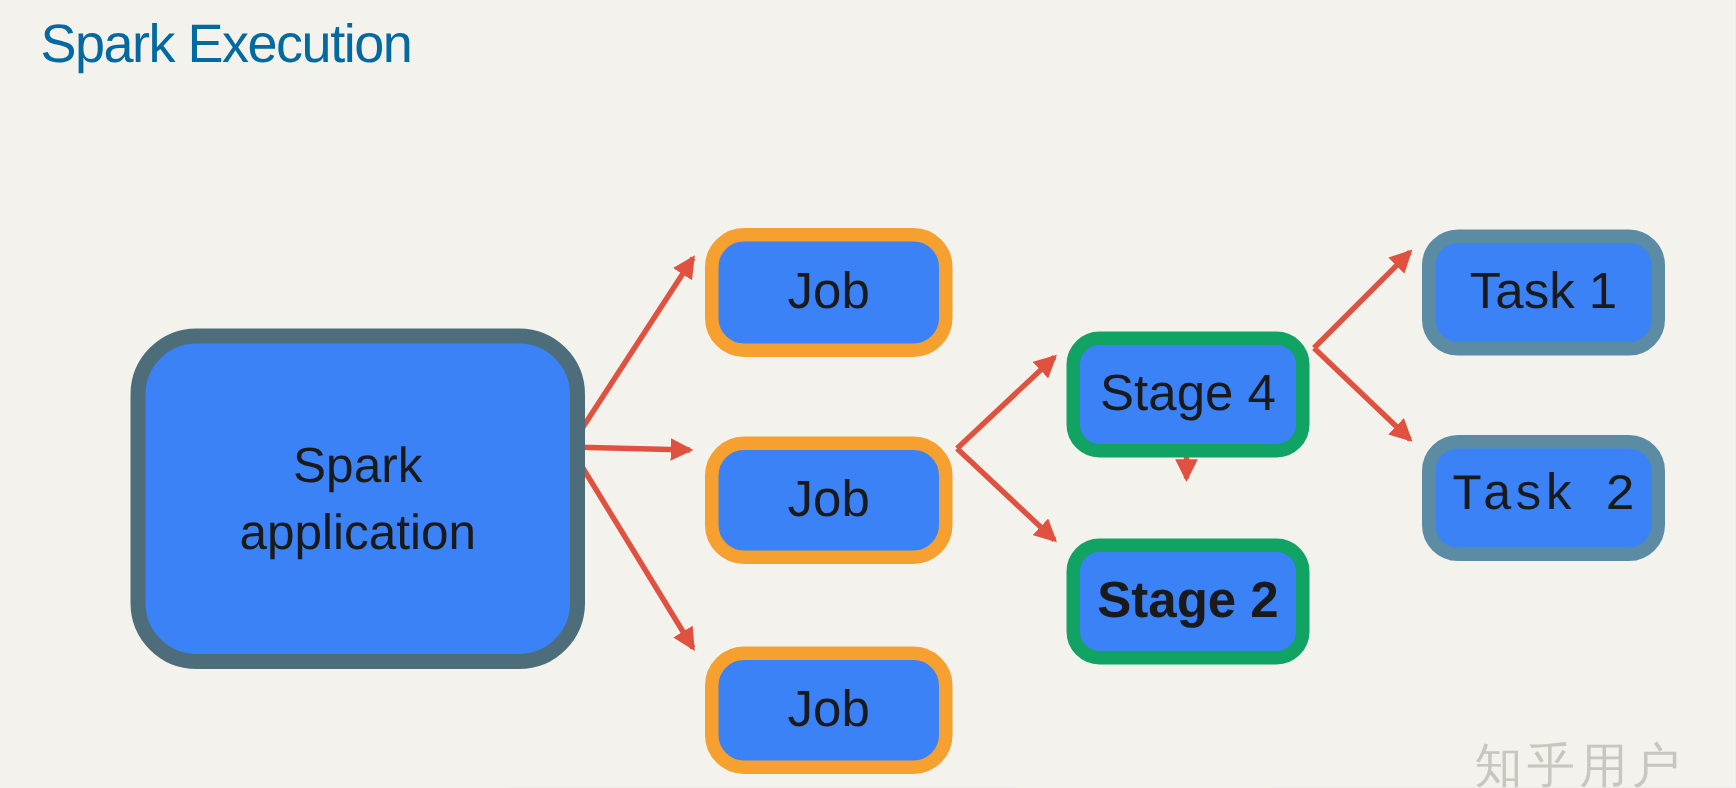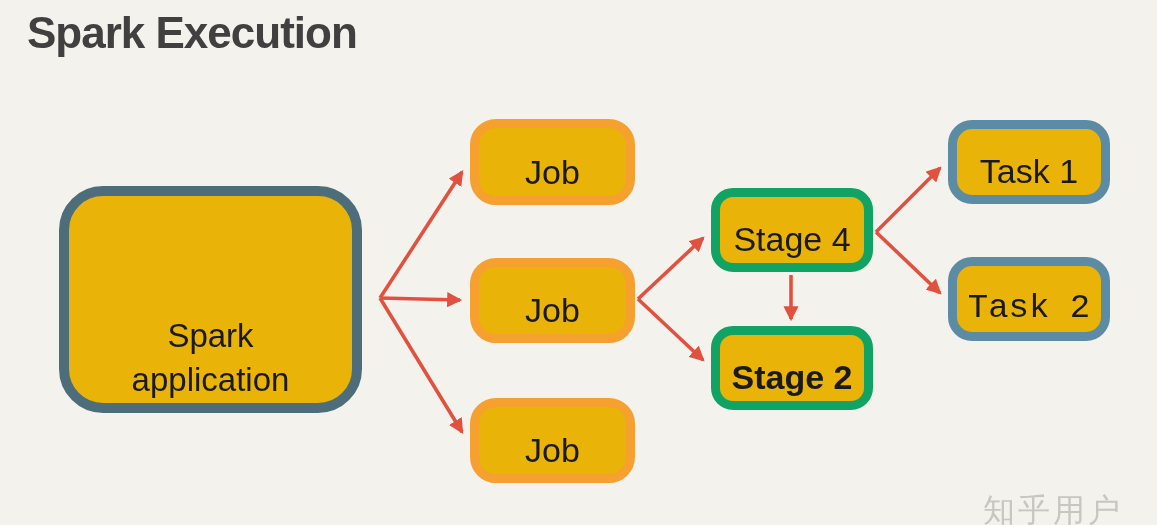--- a/index.html
+++ b/index.html
@@ -13,47 +13,48 @@
     width: 1157px;
     height: 525px;
     background: #f4f2ed;
     overflow: hidden;
   }
   .title {
     position: absolute;
     left: 27px;
     top: 8px;
     margin: 0;
-    font-size: 44px;
-    font-weight: 700;
+    font-size: 36px;
+    font-weight: 400;
     letter-spacing: -1px;
-    color: #404040;
+    color: #0369a1;
   }
   .arrows {
     position: absolute;
     left: 0;
     top: 0;
     width: 1157px;
     height: 525px;
     pointer-events: none;
   }
   .node {
     position: absolute;
     box-sizing: border-box;
-    background: #eab308;
+    background: #3b82f6;
     display: flex;
-    align-items: flex-end;
+    align-items: center;
     justify-content: center;
     text-align: center;
     color: #1a1a1a;
     font-size: 34px;
     line-height: 1.35;
+    margin-top: 33px;
   }
   .node-spark {
-    left: 59px; top: 186px; width: 303px; height: 227px;
+    left: 87px; top: 186px; width: 303px; height: 227px;
     border: 10px solid #4d6d7a;
     border-radius: 44px;
     font-size: 33px;
   }
   .node-job {
     width: 165px; height: 85px;
     border: 9px solid #f5a02f;
     border-radius: 26px;
   }
   .node-job-1 { left: 470px; top: 119px; height: 86px; }

